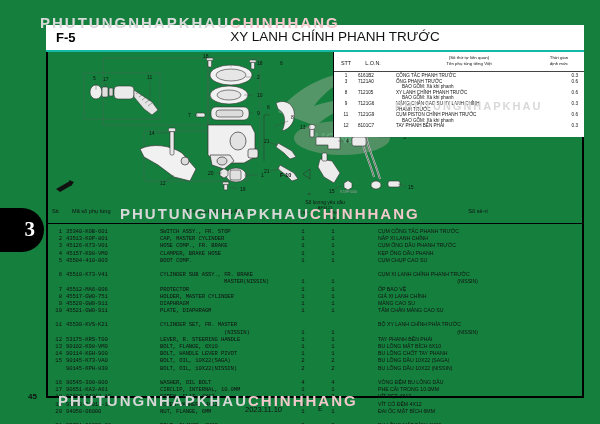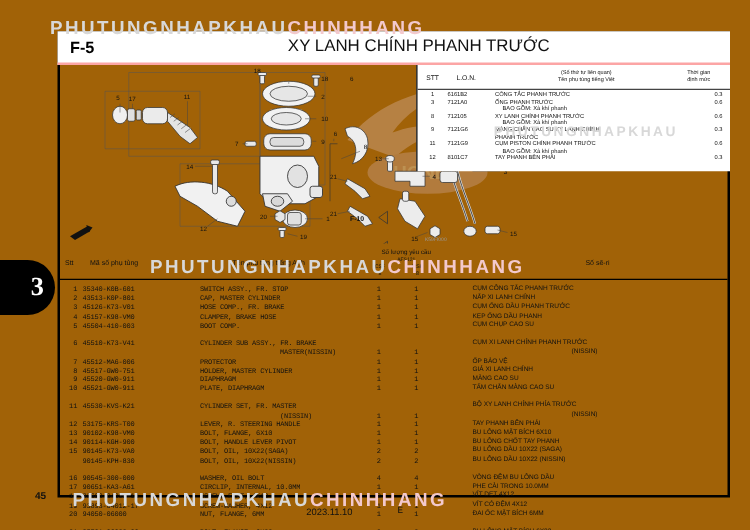--- a/index.html
+++ b/index.html
@@ -6,21 +6,21 @@
   html, body {
     margin: 0; padding: 0;
     width: 600px; height: 424px;
     background: #ffffff;
     font-family: "Liberation Sans", sans-serif;
     overflow: hidden;
   }
   #page {
     position: relative;
     width: 600px; height: 424px;
-    background: #a16207;
+    background: #15803d;
   }
 
   
   .wm {
     position: absolute;
     font-family: "Liberation Sans", sans-serif;
     font-weight: bold;
     letter-spacing: 2px;
     white-space: nowrap;
     pointer-events: none;
@@ -51,21 +51,21 @@
     border: 2px solid #000;
     background: transparent;
     z-index: 10;
   }
 
   
   .hdr {
     position: absolute;
     left: 46px; top: 25px;
     width: 538px; height: 27px;
-    border-bottom: 2px solid #fca5a5;
+    border-bottom: 2px solid #14b8a6;
     z-index: 12;
     background: #fff;
   }
   .hdr-code {
     position: absolute; left: 10px; top: 5px;
     font-size: 13px; font-weight: bold; color: #000;
   }
   .hdr-title {
     position: absolute; left: 0; top: 4px; width: 100%;
     text-align: center;

